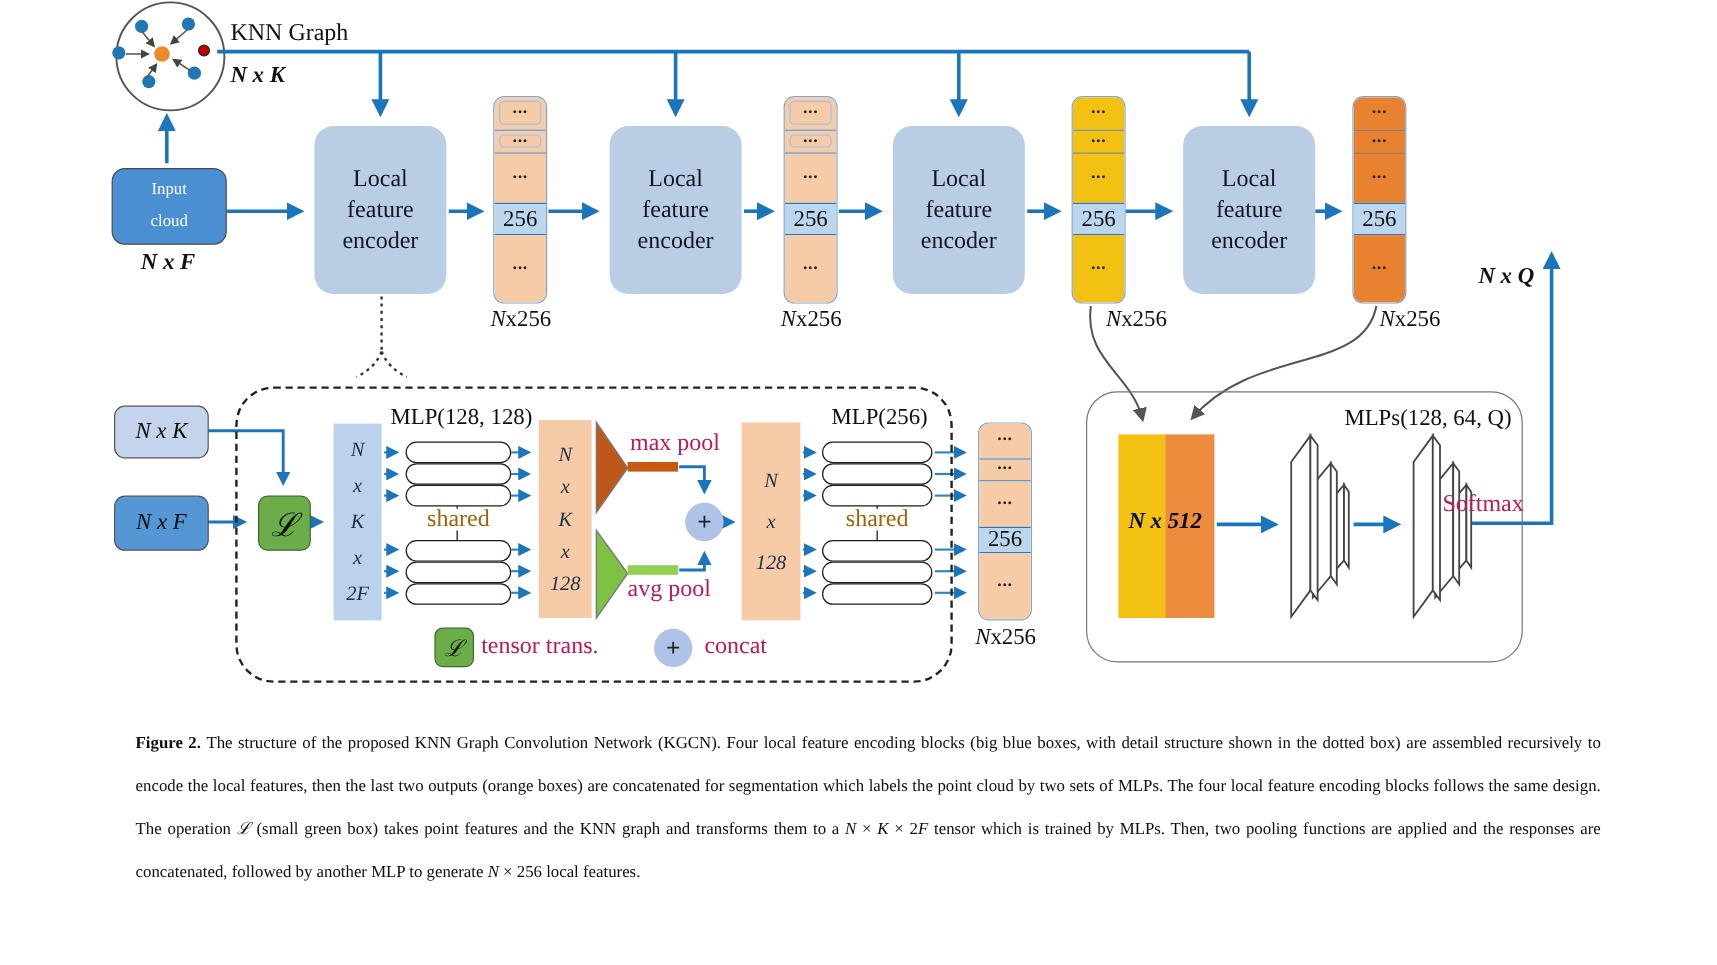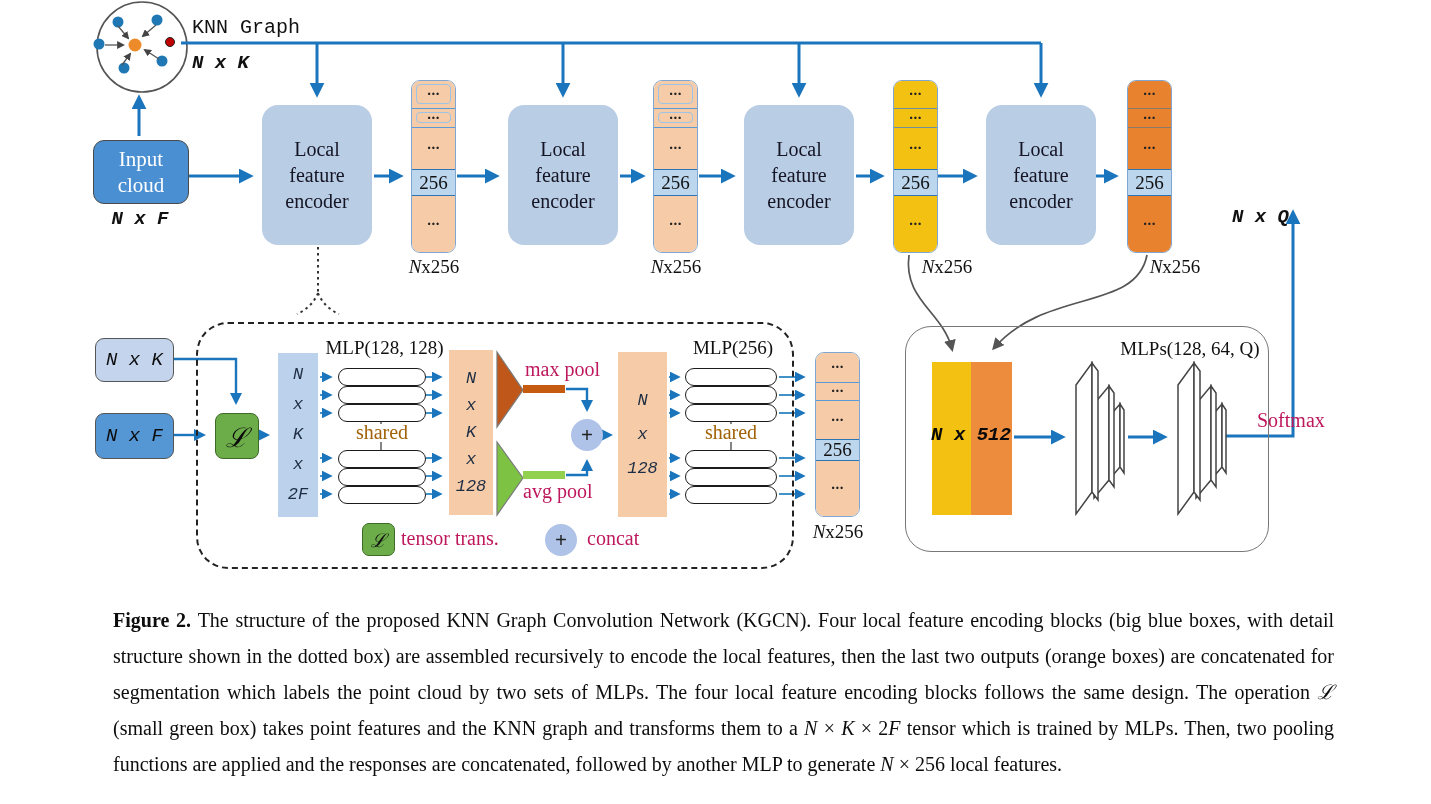--- a/index.html
+++ b/index.html
@@ -1,29 +1,29 @@
 <!DOCTYPE html>
 <html style="--arrow_blue: #1B75BC; --encoder_fill: #B9CDE5; --peach: #F6CBA7; --yellow: #F3C112; --orange: #E8822F; --orange_light: #EC8C3C; --seg256_fill: #BCD6EE; --seg256_border: #2E75B6; --input_blue: #4A8FD1; --output_navy: #2E4C8E; --light_blue_box: #C3D4EC; --mid_blue_box: #5596D4; --green_op: #6CAD4A; --concat_circle: #AFC3E8; --max_pool: #C0571A; --max_bar: #C55A11; --avg_pool: #7DC243; --avg_bar: #92D050; --tensor_bar: #BCD2EC;"><head>
 <meta charset="utf-8">
 <style>
   html,body{margin:0;padding:0;background:#fff}
   #canvas{position:relative;width:1431px;height:804px;background:#fff;overflow:hidden;
           font-family:"Liberation Serif",serif;color:#111}
   .abs{position:absolute}
   .serif{font-family:"Liberation Serif",serif}
-  .sans{font-family:Liberation Mono, monospace}
+  .sans{font-family:Liberation Serif, serif}
   .it{font-style:italic}
   .b{font-weight:bold}
   .ctr{display:flex;align-items:center;justify-content:center;text-align:center}
   .pre{white-space:pre-line}
   svg{position:absolute;left:0;top:0;pointer-events:none}
 
   
   .inputbox{left:93px;top:140px;width:94px;height:62px;background:var(--input_blue);
-            border:1.8px solid #4a4a4a;border-radius:11px;color:#fff;font-size:21px;line-height:26px}
+            border:1.8px solid #4a4a4a;border-radius:11px;color:#fff;font-size:14px;line-height:26px}
   .encoder{top:105px;width:110px;height:140px;background:var(--encoder_fill);
            border-radius:16px;color:#141424;font-size:20px;line-height:26px}
   .outputbox{left:1240px;top:145px;width:105px;height:57px;background:var(--output_navy);
              border:2px solid #1f3560;border-radius:11px;color:#fff;font-size:22px}
 
   
   .bar{top:80px;width:45px;height:173px;border:1.6px solid #7EA6D0;border-radius:9px;
        overflow:hidden;display:flex;flex-direction:column;box-sizing:border-box}
   .bar .sg{position:relative;display:flex;align-items:center;justify-content:center;
            font-size:15px;color:#222;box-sizing:border-box}
@@ -50,21 +50,21 @@
   .pill{height:18px;background:#fff;border:1.7px solid #1c1c1c;border-radius:10px;box-sizing:border-box}
   .mlptitle{font-size:19px;color:#101010}
   .sharedlbl{font-size:20px;color:#a16207}
   .midbar{background:var(--peach);color:#1d2d44}
   .circleplus{width:32px;height:32px;border-radius:50%;background:var(--concat_circle);
               font-size:21px;font-weight:bold;color:#222}
   .poollbl{font-size:20px;color:#be185d}
 
   
   .segbox{left:905px;top:326px;width:362px;height:224px;border:1.7px solid #777;border-radius:26px}
-  .caption{left:113px;top:602px;width:1221px;font-size:20px;line-height:36px;
+  .caption{left:113px;top:602px;width:1221px;font-size:14px;line-height:36px;
            text-align:justify;color:#0d0d0d}
   .caption i{font-style:italic}
   .caption b{font-weight:bold}
 </style>
 </head>
 <body>
 
 <div id="canvas">
 
   <svg width="1431" height="804" viewBox="0 0 1431 804">
@@ -302,21 +302,21 @@
     </div>
   <div class="abs ctr barlabel" style="left:912px;width:70px">
       <i>N</i>
       <span>x256</span>
     </div>
   <div class="abs ctr barlabel" style="left:1140px;width:70px">
       <i>N</i>
       <span>x256</span>
     </div>
 
-  <div class="abs sans it b" style="left:1232px;top:206px;font-size:19px;color:#111">N x Q</div>
+  <div class="abs sans it b" style="left:1232px;top:220px;font-size:19px;color:#111">N x Q</div>
 
   <div class="abs dashedbox"></div>
 
   <div class="abs ctr sans it smallbox" style="left:95px;top:338px;height:42px;background:var(--light_blue_box)">N x K</div>
   <div class="abs ctr sans it smallbox" style="left:95px;top:413px;height:44px;background:var(--mid_blue_box)">N x F</div>
   <div class="abs ctr serif it opbox">ℒ</div>
 
   <div class="abs ctr pre sans it tensorbar">N
 x
 K
@@ -378,17 +378,17 @@
   <div class="abs ctr serif it" style="left:362px;top:523px;width:31px;height:31px;background:var(--green_op);border:1.6px solid #3d6b26;border-radius:7px;font-size:19px">ℒ</div>
   <div class="abs poollbl" style="left:401px;top:527px">tensor trans.</div>
   <div class="abs ctr circleplus" style="left:545px;top:524px">+</div>
   <div class="abs poollbl" style="left:587px;top:527px">concat</div>
 
   <div class="abs segbox"></div>
   <div class="abs" style="left:932px;top:362px;width:39px;height:153px;background:var(--yellow)"></div>
   <div class="abs" style="left:971px;top:362px;width:41px;height:153px;background:var(--orange_light)"></div>
   <div class="abs ctr sans it b" style="left:926px;top:424px;width:90px;font-size:19px;color:#0a0a0a">N x 512</div>
   <div class="abs ctr mlptitle" style="left:1110px;top:338px;width:160px">MLPs(128, 64, Q)</div>
-  <div class="abs poollbl" style="left:1257px;top:409px">Softmax</div>
+  <div class="abs poollbl" style="left:1202px;top:409px">Softmax</div>
 
   <div class="abs caption" id="caption"><b>Figure 2. </b><span>The structure of the proposed KNN Graph Convolution Network (KGCN). Four local feature encoding blocks (big blue boxes, with detail structure shown in the dotted box) are assembled recursively to encode the local features, then the last two outputs (orange boxes) are concatenated for segmentation which labels the point cloud by two sets of MLPs. The four local feature encoding blocks follows the same design. The operation </span><i>ℒ</i><span> (small green box) takes point features and the KNN graph and transforms them to a </span><i>N</i><span> × </span><i>K</i><span> × 2</span><i>F</i><span> tensor which is trained by MLPs. Then, two pooling functions are applied and the responses are concatenated, followed by another MLP to generate </span><i>N</i><span> × 256 local features.</span></div>
 
 </div>
 
 </body></html>

